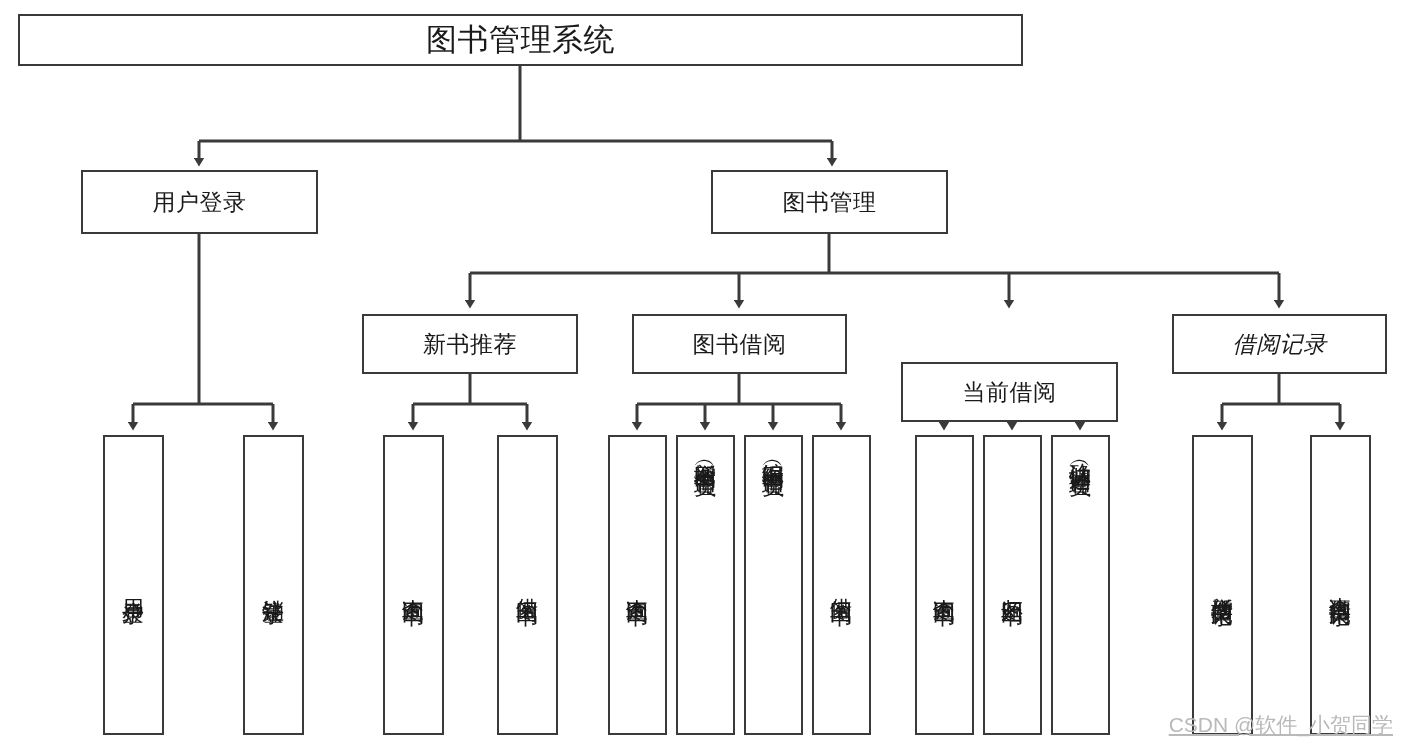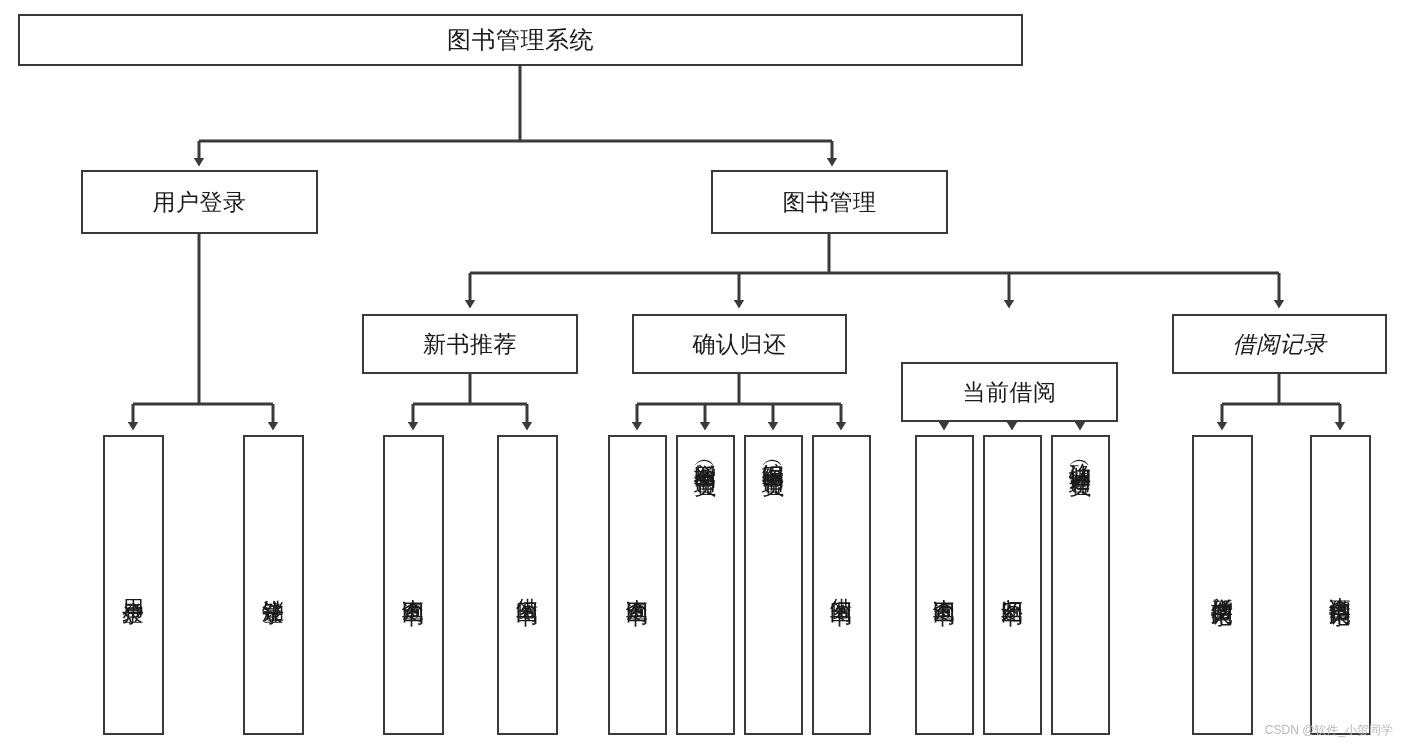--- a/index.html
+++ b/index.html
@@ -42,21 +42,21 @@
     text-align: center;
     line-height: 1.16;
     white-space: nowrap;
   }
   
   .node.horiz .node-label {
     font-size: 23px;
     letter-spacing: 0.5px;
   }
   .node.root .node-label {
-    font-size: 24px;
+    font-size: 31px;
   }
   
   .node.vert {
     align-items: flex-start;
     padding-top: 8px;
   }
   .node.vert .node-label {
     writing-mode: vertical-rl;
     text-orientation: upright;
     font-size: 22px;
@@ -65,24 +65,25 @@
     white-space: nowrap;
   }
   .node.vert.mid {
     align-items: center;
     padding-top: 0;
   }
   .watermark {
     position: absolute;
     right: 12px;
     bottom: 8px;
-    font-size: 12px;
+    font-size: 21px;
     color: #b9b9b9;
     white-space: nowrap;
     z-index: 3;
+    text-decoration: underline;
   }
 </style>
 </head>
 <body>
 
 <div id="canvas">
 
   <svg id="edges" viewBox="0 0 1405 747" width="1405" height="747">
     <defs>
       <marker id="arrow" markerWidth="9" markerHeight="11" refX="1.5" refY="5.5" orient="auto" markerUnits="userSpaceOnUse">
@@ -141,21 +142,21 @@
     <span class="node-label">用户登录</span>
   </div>
   <div class="node horiz" style="left:362px; top:314px; width:216px; height:60px;">
     <span class="node-label">新书推荐</span>
   </div>
 
   <div class="node horiz" style="left:711px; top:170px; width:237px; height:64px;">
     <span class="node-label">图书管理</span>
   </div>
   <div class="node horiz" style="left:632px; top:314px; width:215px; height:60px;">
-    <span class="node-label">确认归还</span>
+    <span class="node-label">图书借阅</span>
   </div>
   <div class="node horiz" style="left:901px; top:314px; width:217px; height:60px;margin-top:48px;">
     <span class="node-label">当前借阅</span>
   </div>
   <div class="node horiz" style="left:1172px; top:314px; width:215px; height:60px;font-style:italic;">
     <span class="node-label">借阅记录</span>
   </div>
 
   <div class="node vert mid" style="left:103px; top:435px; width:61px; height:300px;">
     <span class="node-label">用户登录</span>

